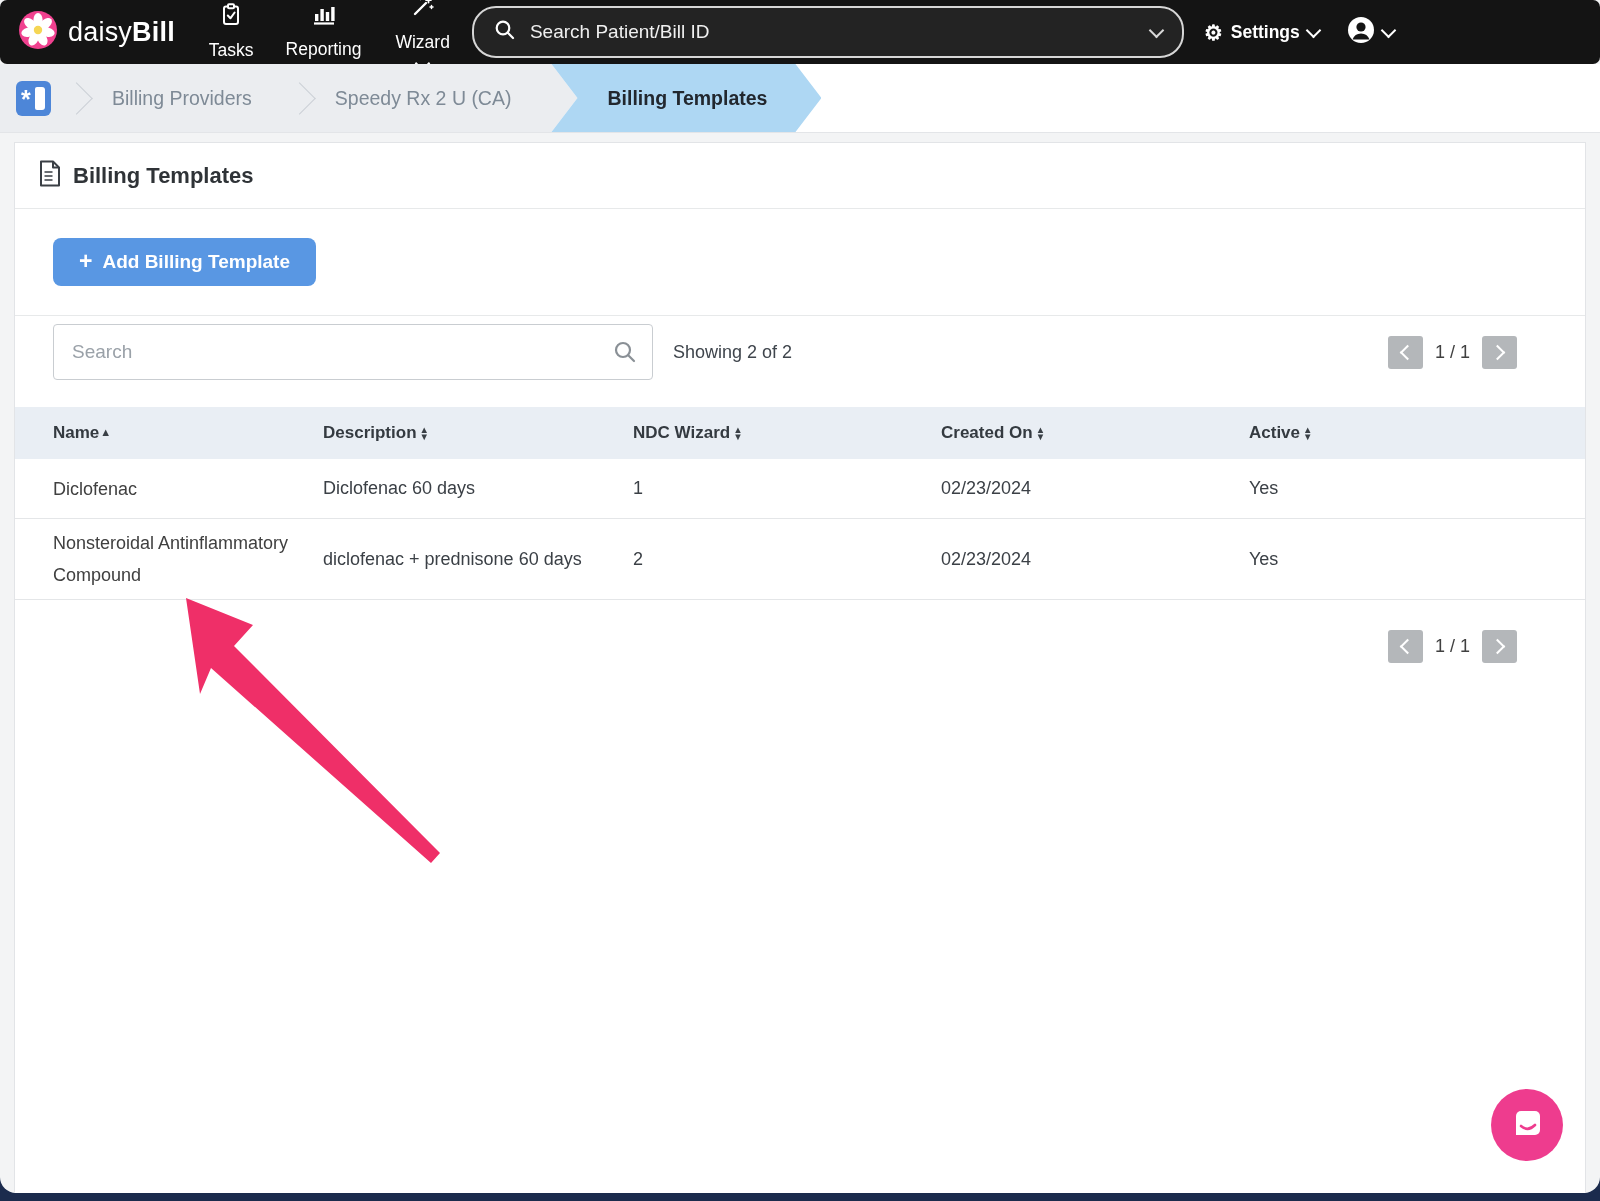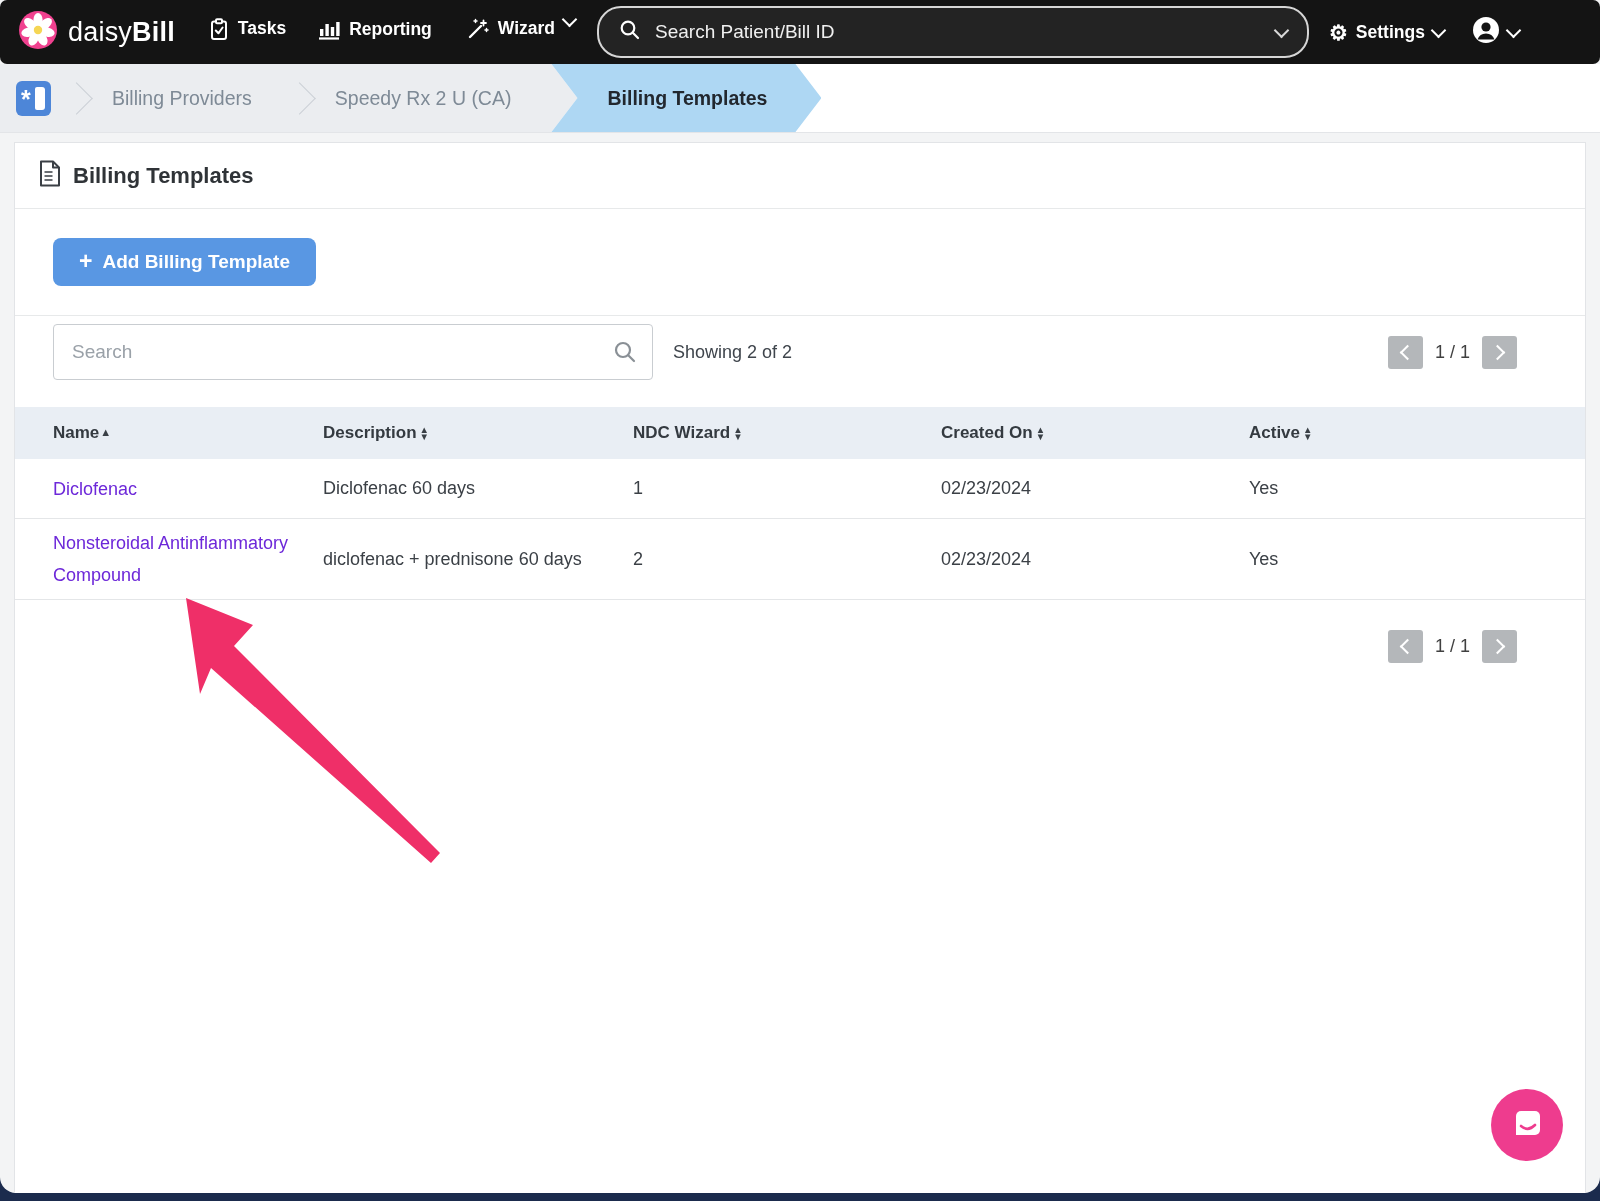--- a/index.html
+++ b/index.html
@@ -18,21 +18,21 @@
   .navbar{
     position:absolute;top:0;left:0;right:0;height:64px;
     background:#141414;display:flex;align-items:center;
     color:#fff;
     border-radius:7px;
   }
   .brand{display:flex;align-items:center;margin-left:18px;}
   .brand-text{font-size:27px;color:#fff;margin-left:10px;letter-spacing:.2px;}
   .brand-text .light{font-weight:400;}
   .brand-text .bold{font-weight:700;}
-  .nav-item{display:flex;gap:9px;font-size:17.5px;font-weight:700;cursor:pointer;}
+  .nav-item{display:flex;align-items:center;gap:9px;font-size:17.5px;font-weight:400;cursor:pointer;flex-direction:column;}
   .nav-item.tasks{margin-left:34px;}
   .nav-item.reporting{margin-left:32px;}
   .nav-item.wizard{margin-left:34px;}
   .chev{width:9px;height:9px;border-right:2px solid #fff;border-bottom:2px solid #fff;transform:rotate(45deg);margin-top:-4px;}
   .chev.gray{border-color:#d8d8d8;}
   .nav-search{
     margin-left:22px;width:712px;height:52px;background:#232323;
     border:2px solid #d6d6d6;border-radius:24px;display:flex;align-items:center;
     padding:2px 20px;box-sizing:border-box;
   }
@@ -109,21 +109,21 @@
     display:grid;grid-template-columns:270px 310px 308px 308px auto;
     padding-left:38px;align-items:center;
   }
   .thead{height:52px;background:#e9eef4;margin-top:17px;font-size:17px;font-weight:700;color:#343a40;}
   .th{display:flex;align-items:center;gap:1px;cursor:pointer;}
   .sort-asc{font-size:11px;color:#3a4046;margin-top:-3px;}
   .sort-both{display:flex;flex-direction:column;font-size:9.5px;line-height:7.5px;color:#3a4046;margin-left:2px;}
   .trow{border-bottom:1px solid #e4e6e8;font-size:18px;color:#3b4046;}
   .trow.r1{height:59px;}
   .trow.r2{min-height:80px;}
-  .cell-link{color:#6d28d9;cursor:pointer;line-height:32px;max-width:260px;}
+  .cell-link{color:#404040;cursor:pointer;line-height:32px;max-width:260px;}
   
   .anno{position:absolute;inset:0;width:1600px;height:1201px;pointer-events:none;z-index:50;}
   
   .chat-btn{position:absolute;left:1491px;top:1089px;width:72px;height:72px;border:none;background:transparent;padding:0;cursor:pointer;z-index:60;}
 </style>
 </head>
 <body>
 
 <div class="sheet">
 

